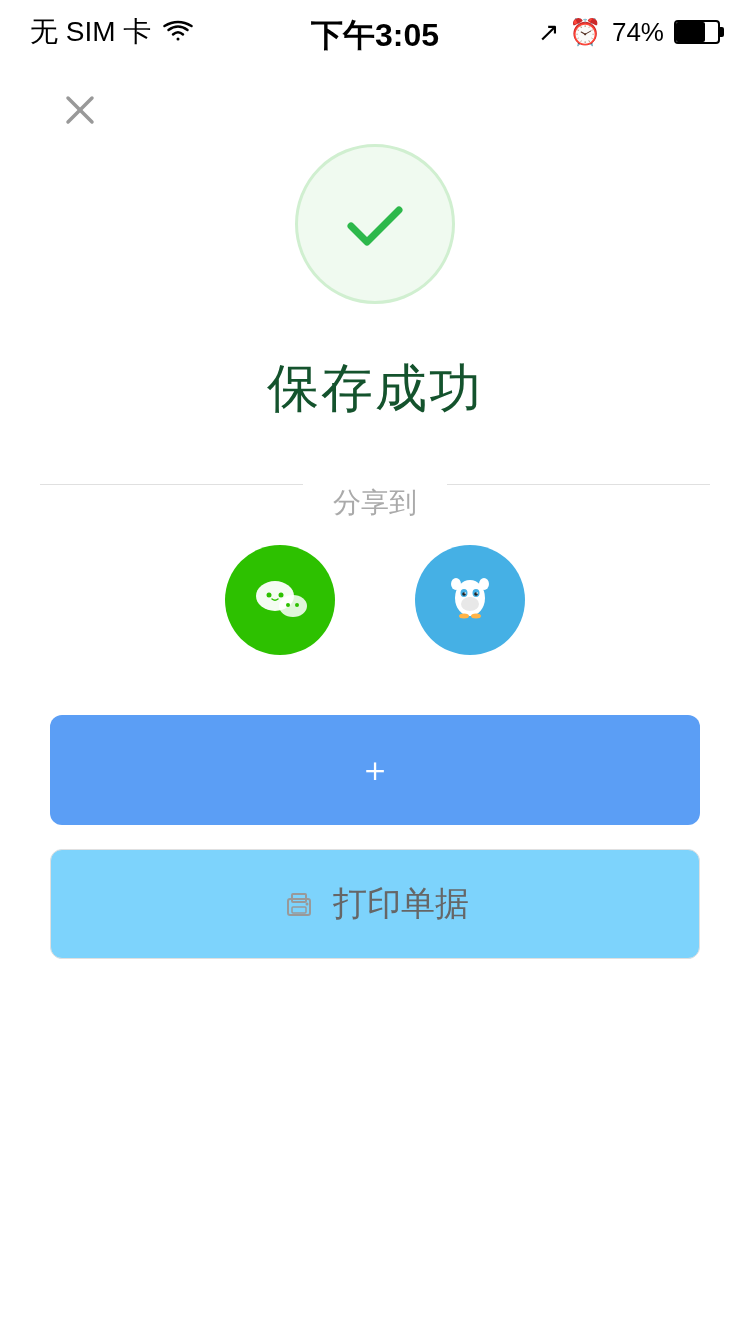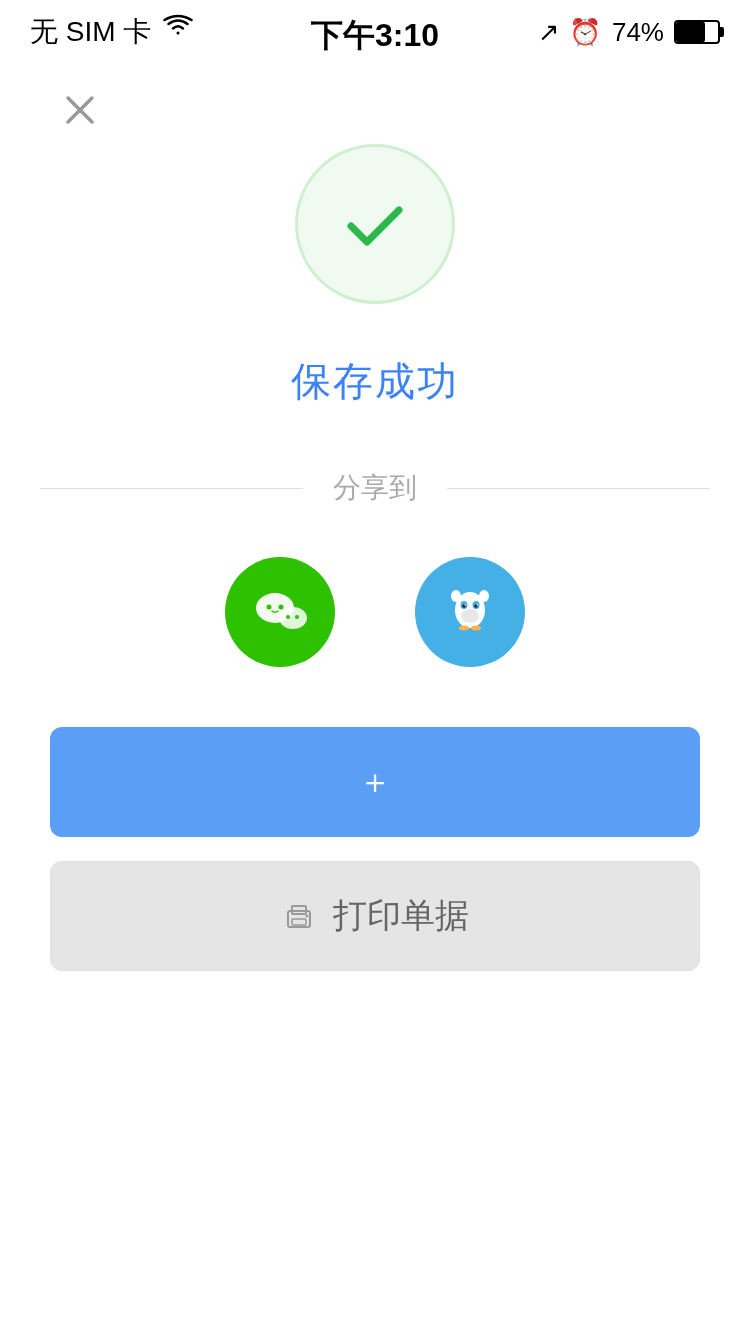--- a/index.html
+++ b/index.html
@@ -24,21 +24,21 @@
       height: 64px;
       display: flex;
       align-items: center;
       justify-content: space-between;
       padding: 0 30px;
       background: #fff;
     }
 
     .status-left {
       display: flex;
-      align-items: flex-start;
+      align-items: flex-end;
       gap: 12px;
       font-size: 28px;
       font-weight: 400;
       color: #000;
     }
 
     .status-center {
       font-size: 32px;
       font-weight: 600;
       color: #000;
@@ -122,38 +122,38 @@
       margin-bottom: 50px;
     }
 
     .checkmark {
       width: 80px;
       height: 80px;
     }
 
     
     .success-title {
-      font-size: 40px;
+      font-size: 52px;
       font-weight: 500;
-      color: #3b82f6;
+      color: #14532d;
       margin-bottom: 60px;
       letter-spacing: 2px;
     }
 
     
     .share-section {
       width: 100%;
       padding: 0 40px;
       margin-bottom: 60px;
     }
 
     .share-divider {
       display: flex;
-      align-items: center;
-      margin-bottom: 50px;
+      align-items: flex-start;
+      margin-bottom: 23px;
     }
 
     .divider-line {
       flex: 1;
       height: 1px;
       background: #e0e0e0;
     }
 
     .share-label {
       font-size: 28px;
@@ -207,21 +207,21 @@
       border: none;
       outline: none;
     }
 
     .btn-primary {
       background: #5b9ef5;
       color: #fff;
     }
 
     .btn-secondary {
-      background: #e5e5e5;
+      background: #7dd3fc;
       color: #666;
       border: 1px solid #e0e0e0;
     }
 
     .btn-icon {
       display: inline-flex;
       align-items: center;
       justify-content: center;
     }
   </style>
@@ -233,21 +233,21 @@
     <span>无 SIM 卡</span>
     <span>
       <svg width="30" height="24" viewBox="0 0 30 24" fill="none">
         <path d="M15 19 L15 19" stroke="#000" stroke-width="3" stroke-linecap="round"></path>
         <path d="M10 14.5 Q15 10 20 14.5" stroke="#000" stroke-width="2.5" fill="none" stroke-linecap="round"></path>
         <path d="M5.5 10 Q15 3 24.5 10" stroke="#000" stroke-width="2.5" fill="none" stroke-linecap="round"></path>
         <path d="M1.5 6 Q15 -2 28.5 6" stroke="#000" stroke-width="2.5" fill="none" stroke-linecap="round"></path>
       </svg>
     </span>
   </div>
-  <div class="status-center">下午3:10</div>
+  <div class="status-center">下午3:05</div>
   <div class="status-right">
     <span>↗</span>
     <span>⏰</span>
     <span>74%</span>
     <div class="battery-rect">
       <div class="battery-fill"></div>
     </div>
   </div>
 </div>
 

